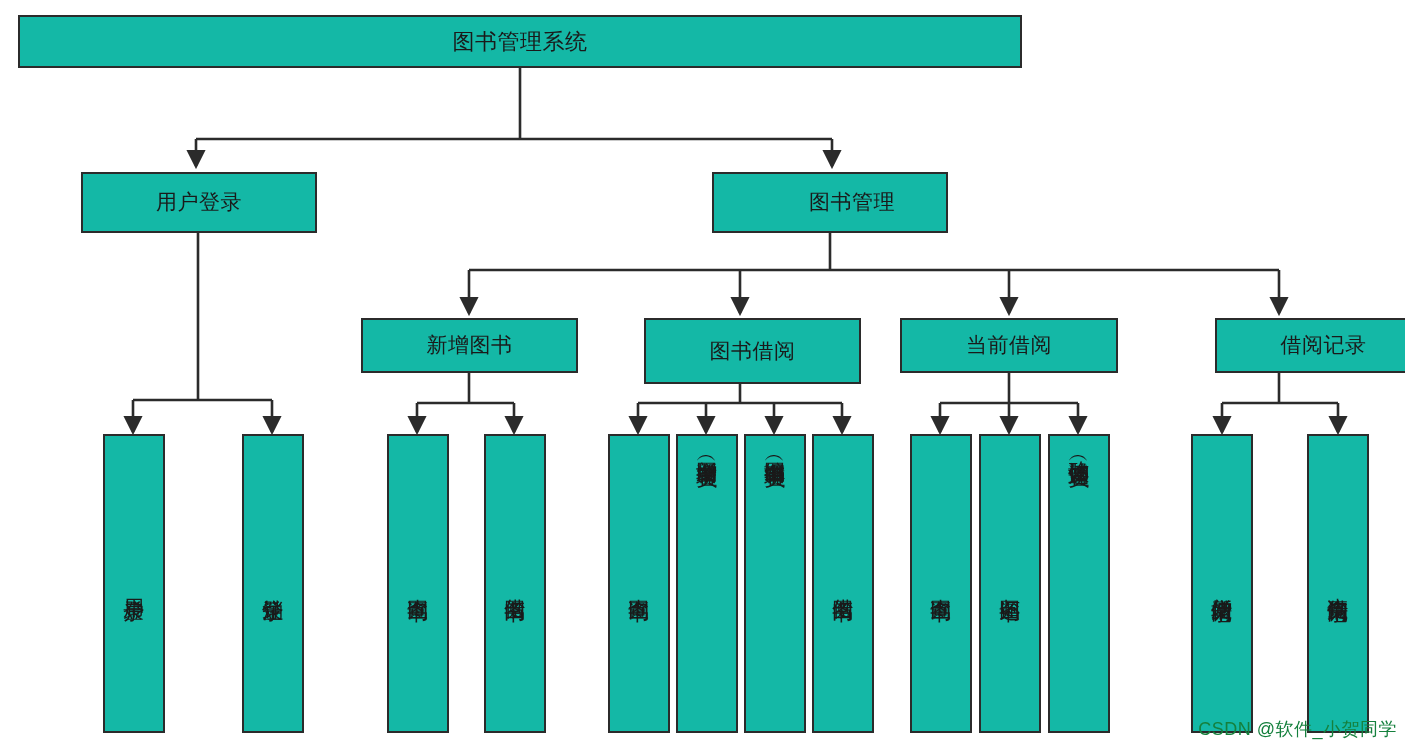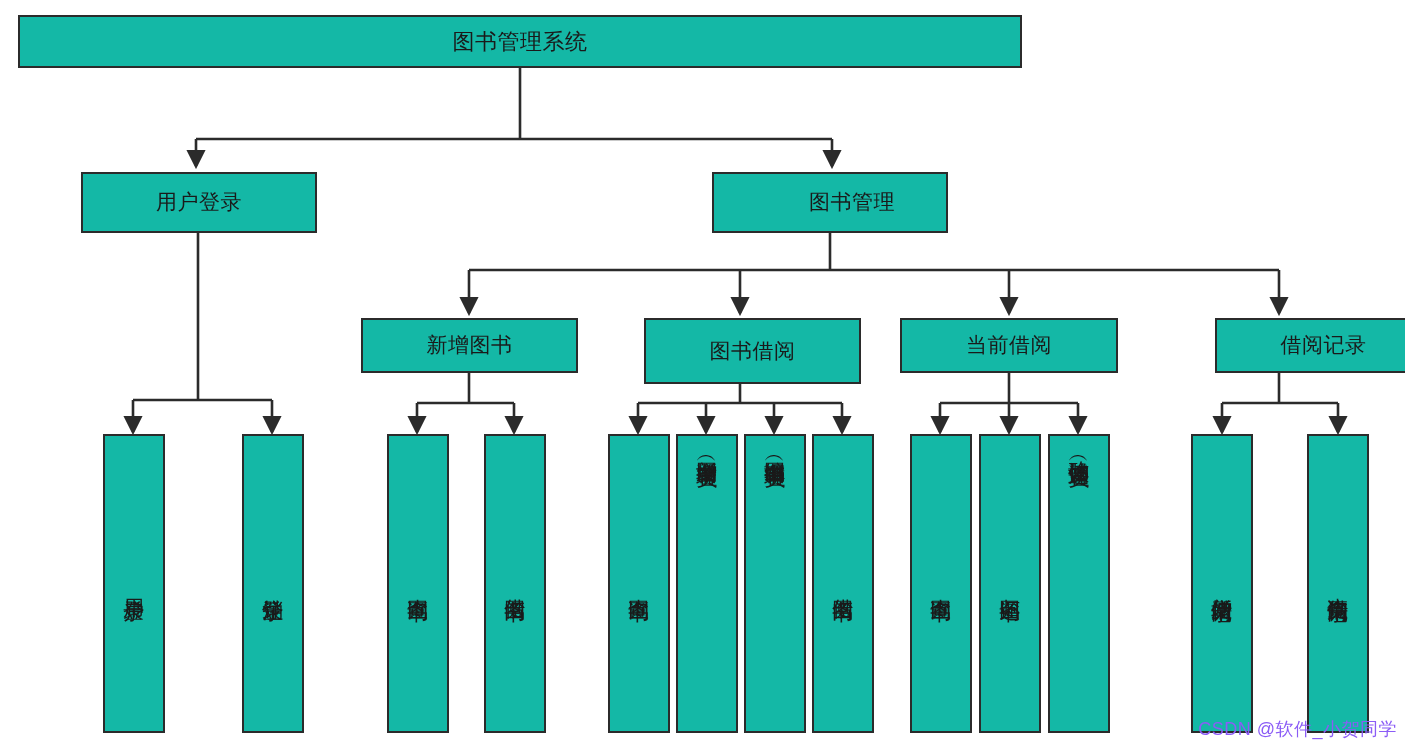--- a/index.html
+++ b/index.html
@@ -66,21 +66,21 @@
   
   .node.vert.mid {
     align-items: center;
     padding-top: 0;
   }
   .watermark {
     position: absolute;
     right: 8px;
     bottom: 6px;
     font-size: 18px;
-    color: #8b5cf6;
+    color: #15803d;
     letter-spacing: 0.5px;
     white-space: nowrap;
     user-select: none;
   }
 </style>
 </head>
 <body>
 
 <div id="canvas">
 

